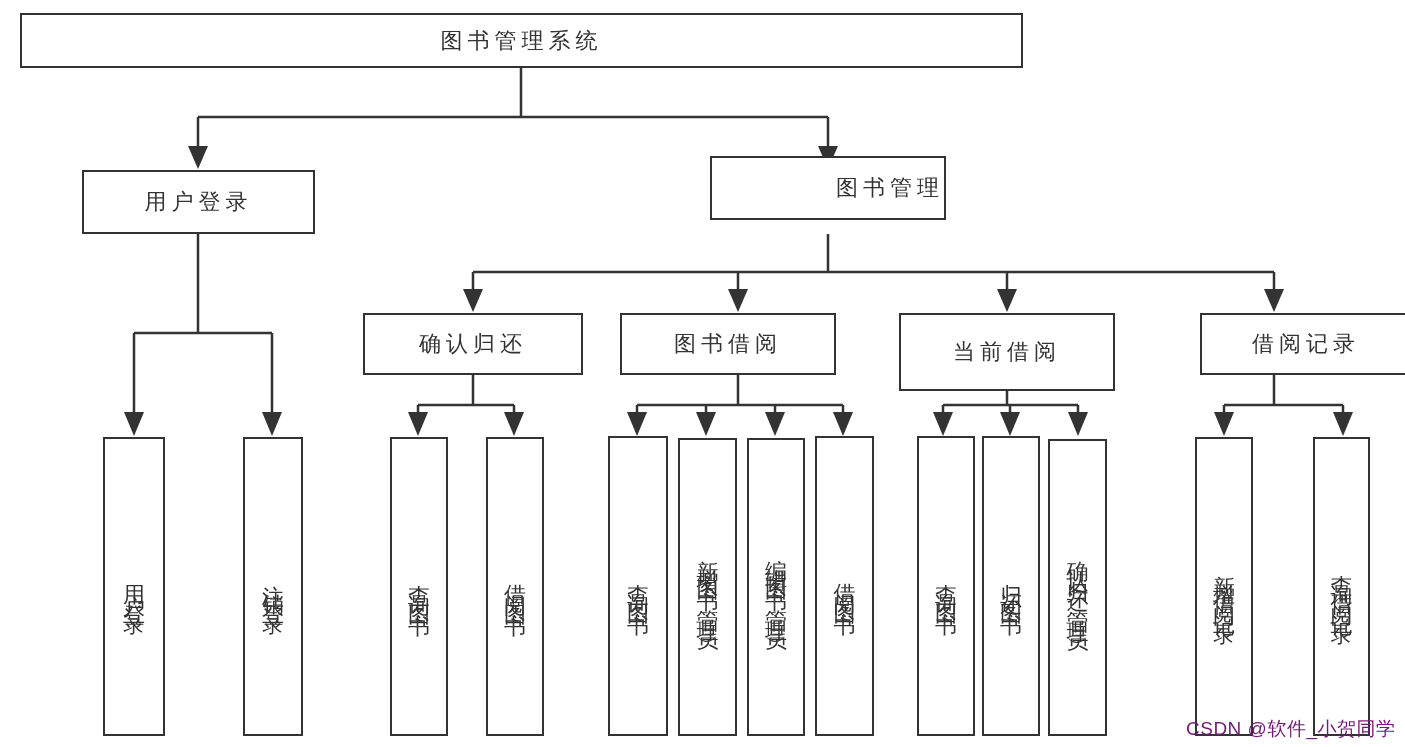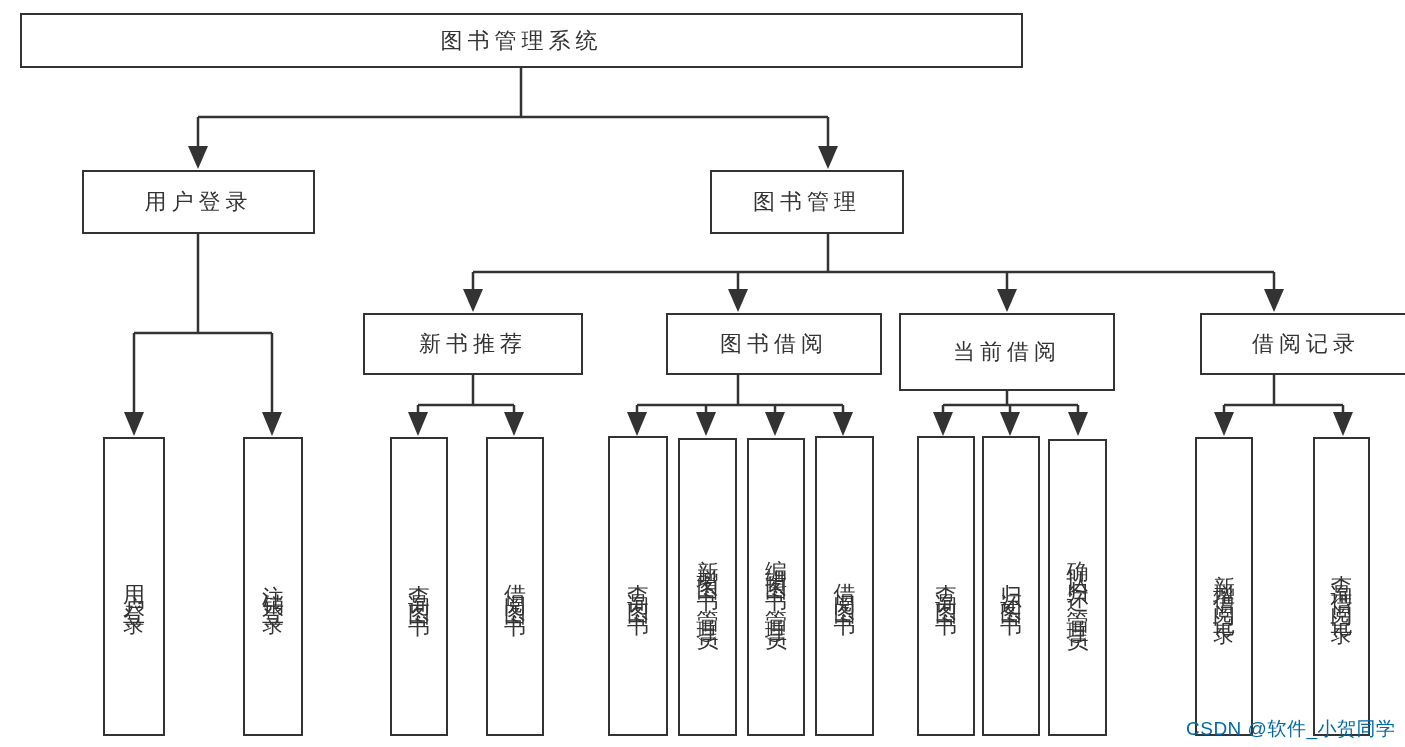--- a/index.html
+++ b/index.html
@@ -20,21 +20,21 @@
     font-size:22px; letter-spacing:5px; white-space:nowrap;
     color:#333333; line-height:1;
   }
   .vlabel {
     writing-mode:vertical-rl; text-orientation:mixed;
     font-size:22px; letter-spacing:10px; line-height:1;
     white-space:nowrap; color:#333333;
   }
   .watermark {
     position:absolute; left:1186px; top:716px;
-    font-size:19px; letter-spacing:0.5px; color:#0369a1;
+    font-size:19px; letter-spacing:0.5px; color:#701a75;
     white-space:nowrap;
   }
 </style>
 </head>
 <body>
 
 <div id="canvas">
 
   <svg id="wires" viewBox="0 0 1405 747" fill="none" stroke="#333333" stroke-width="2.5">
     <g>
@@ -79,28 +79,28 @@
     </g>
   </svg>
 
   <div class="box" style="left:20px; top:13px; width:1003px; height:55px;">
     <span class="hlabel">图书管理系统</span>
   </div>
 
   <div class="box" style="left:82px; top:170px; width:233px; height:64px;">
     <span class="hlabel">用户登录</span>
   </div>
-  <div class="box" style="left:710px; top:170px; width:194px; height:64px;">
+  <div class="box" style="left:710px; top:156px; width:236px; height:64px;justify-content:flex-end;">
     <span class="hlabel">图书管理</span>
   </div>
 
   <div class="box" style="left:363px; top:313px; width:220px; height:62px;">
-    <span class="hlabel">新书推荐</span>
+    <span class="hlabel">确认归还</span>
   </div>
-  <div class="box" style="left:666px; top:313px; width:216px; height:62px;">
+  <div class="box" style="left:620px; top:313px; width:216px; height:62px;">
     <span class="hlabel">图书借阅</span>
   </div>
   <div class="box" style="left:899px; top:313px; width:216px; height:78px;">
     <span class="hlabel">当前借阅</span>
   </div>
   <div class="box" style="left:1168px; top:313px; width:212px; height:62px;margin-left:32px;">
     <span class="hlabel">借阅记录</span>
   </div>
 
   <div class="box" style="left:103px; top:437px; width:62px; height:299px;">

